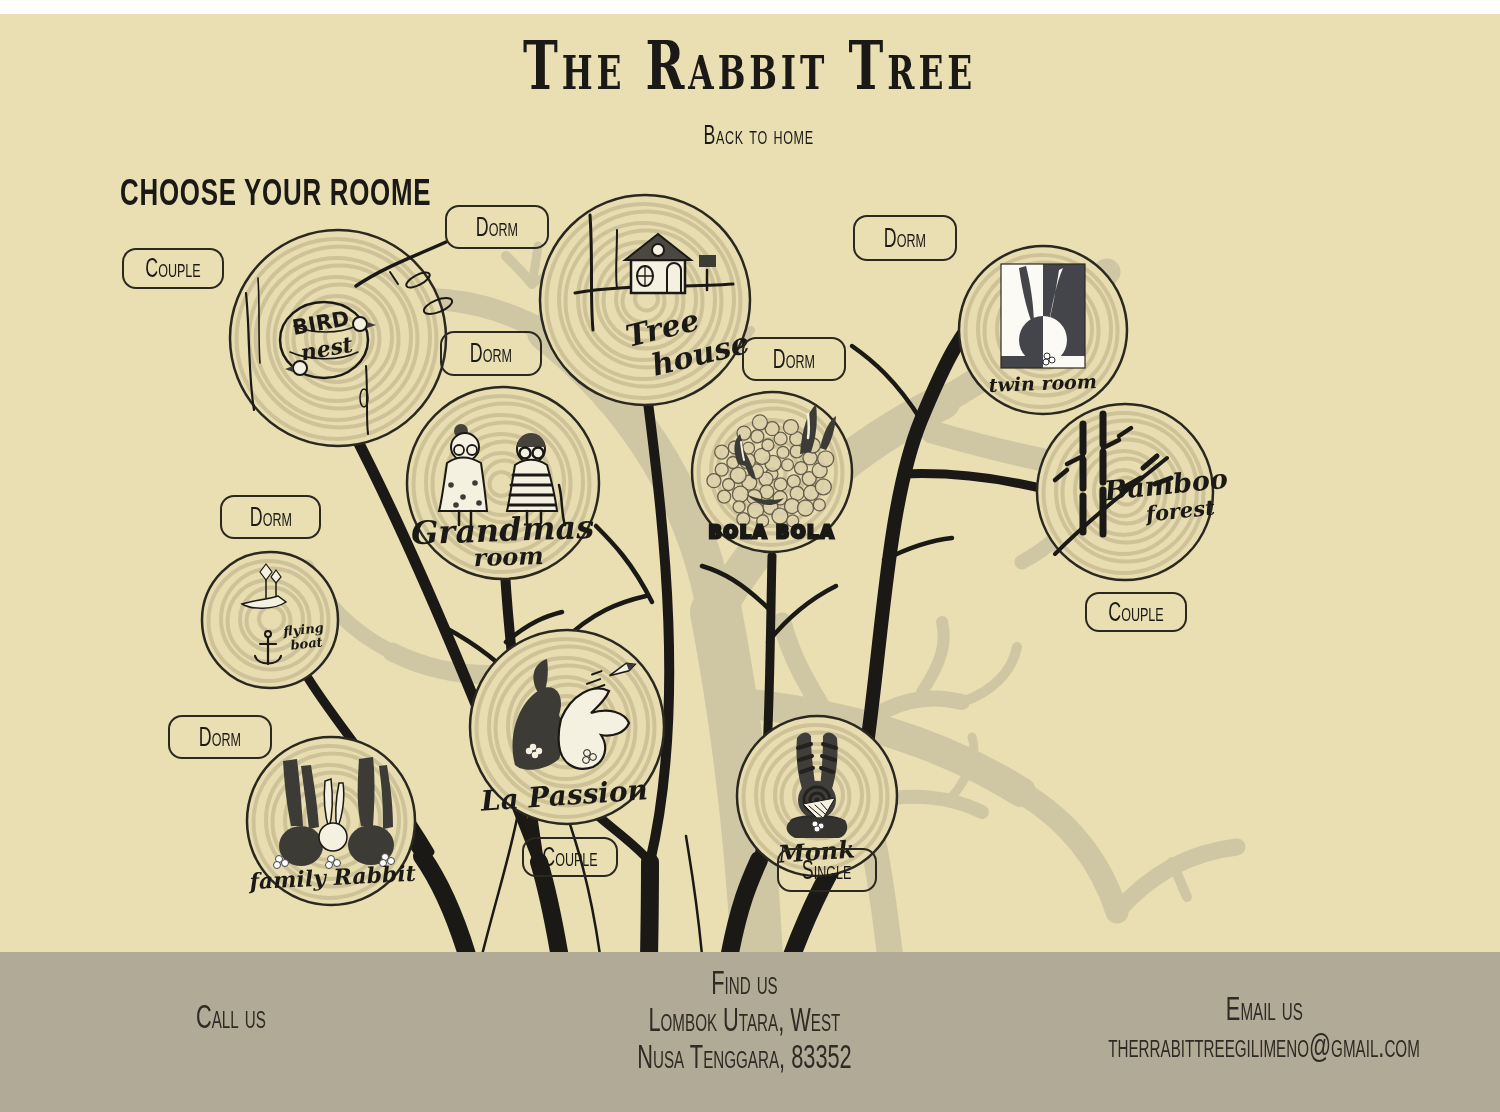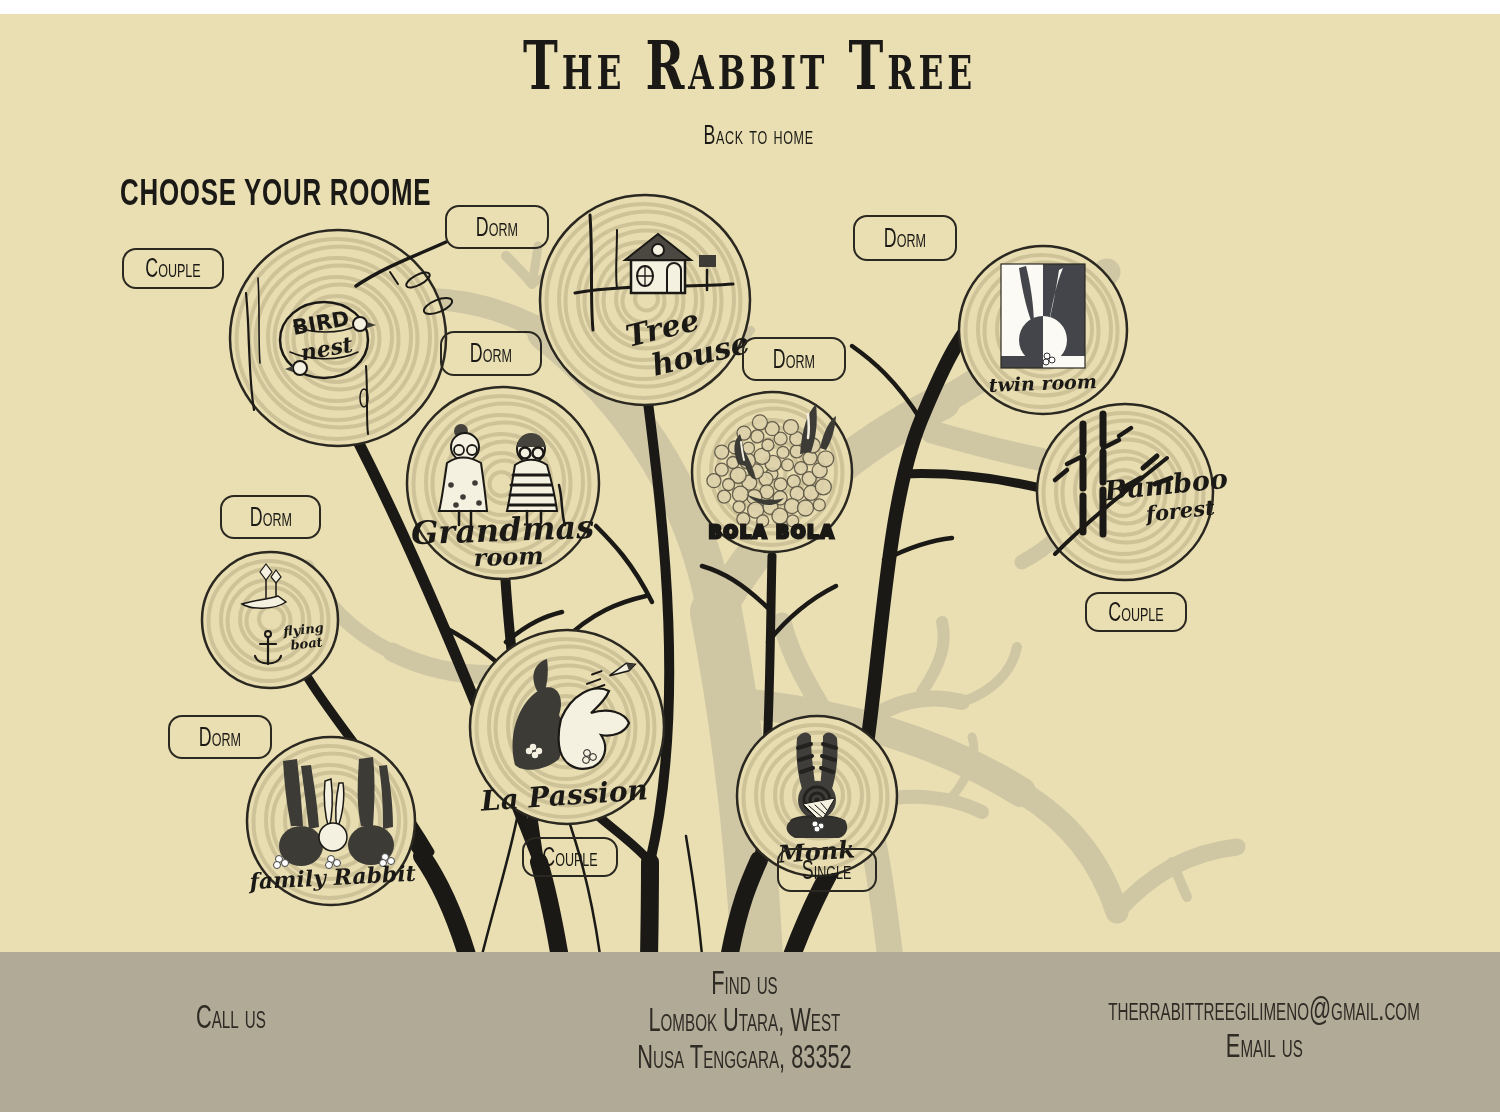--- a/index.html
+++ b/index.html
@@ -547,16 +547,16 @@
 <footer>
   <div class="fcol c1">
     <div><span class="sc cond">Call us</span></div>
   </div>
   <div class="fcol c2">
     <div><span class="sc cond">Find us</span></div>
     <div><span class="sc cond">Lombok Utara, West</span></div>
     <div><span class="sc cond">Nusa Tenggara, 83352</span></div>
   </div>
   <div class="fcol c3">
+    <div><span class="sc cond">Email us</span></div>
     <div><span class="sc cond">therrabittreegilimeno@gmail.com</span></div>
-    <div><span class="sc cond">Email us</span></div>
   </div>
 </footer>
 
 </body></html>

